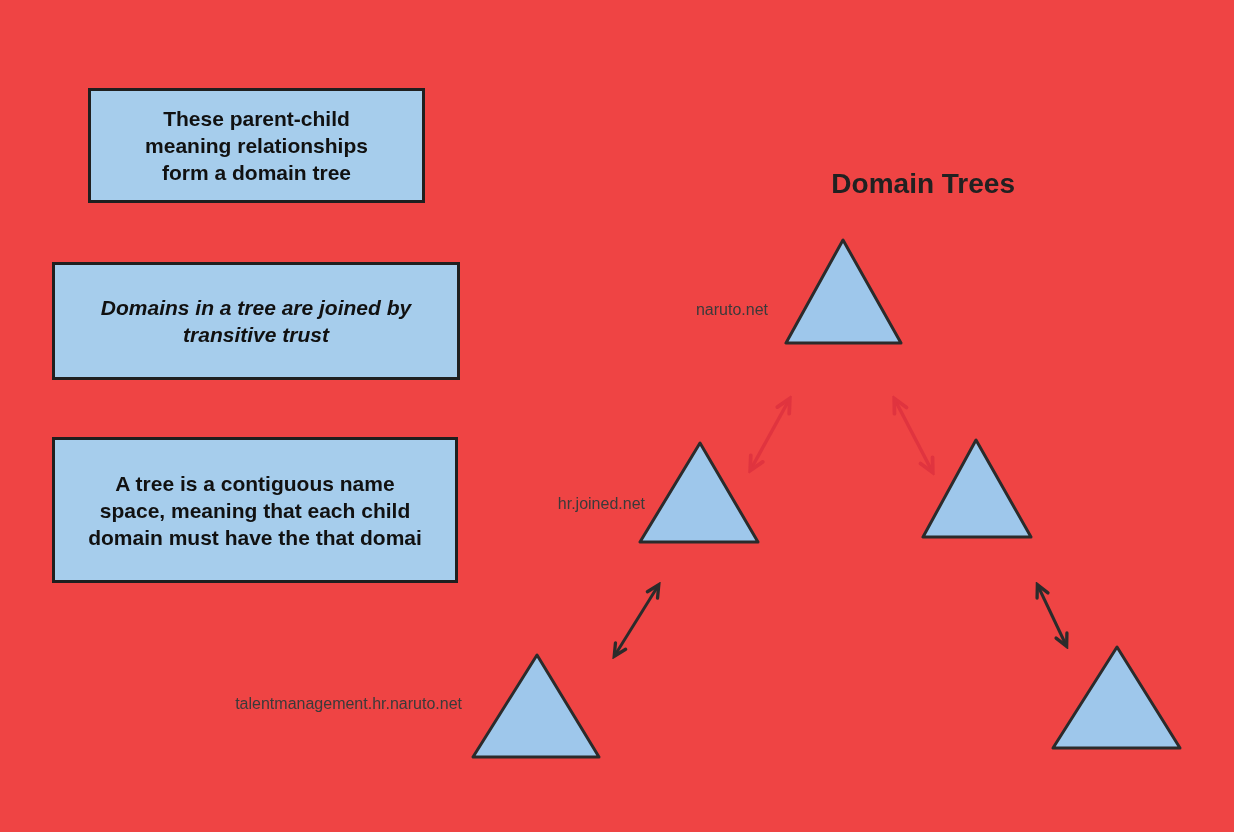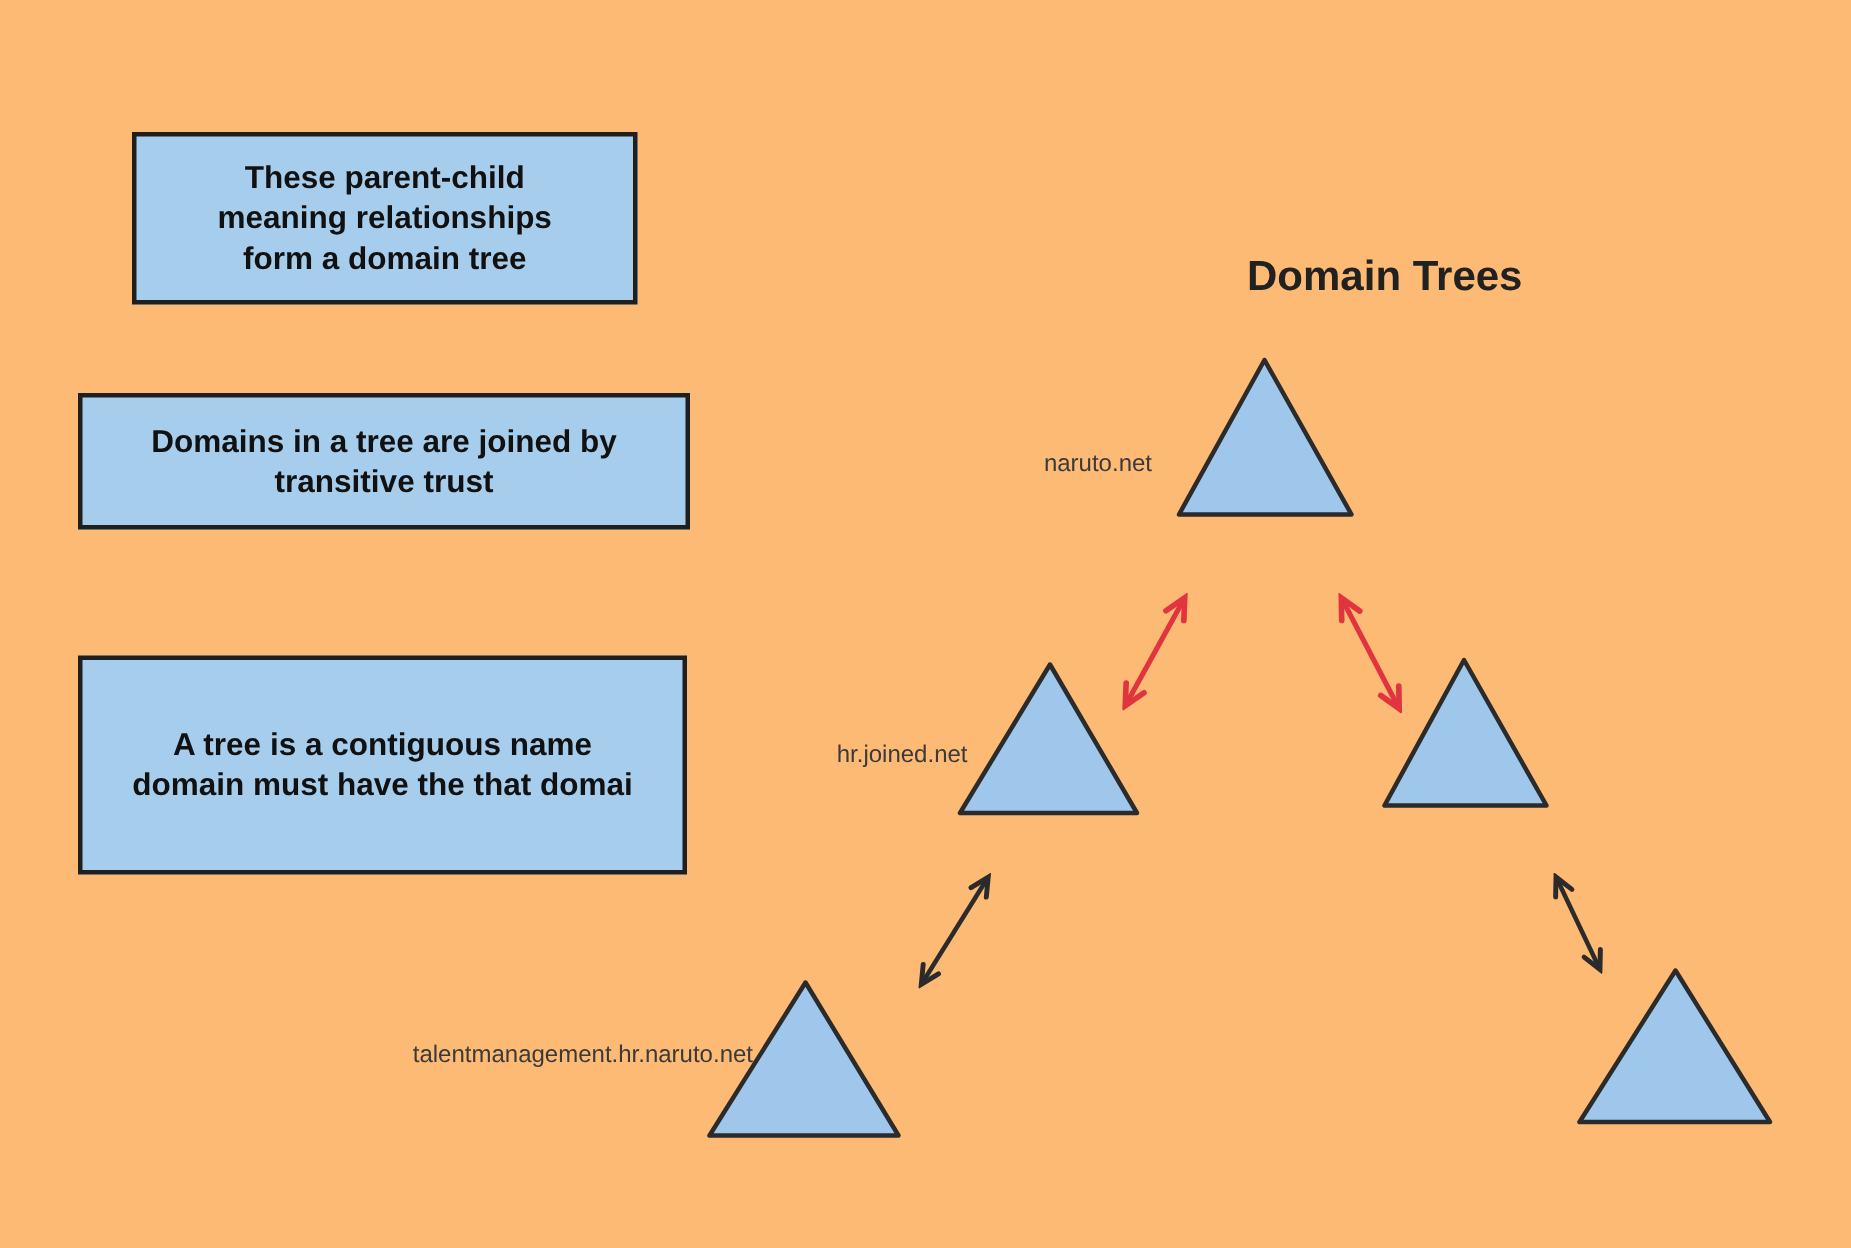--- a/index.html
+++ b/index.html
@@ -1,57 +1,58 @@
 <!DOCTYPE html>
 <html><head>
 <meta charset="utf-8">
 <style>
   html, body { margin: 0; padding: 0; background: #ffffff; }
   .canvas {
     position: relative; width: 1234px; height: 832px;
-    background: #fdba74; overflow: hidden;
+    background: #ef4444; overflow: hidden;
     font-family: "Liberation Sans", sans-serif;
   }
   .note-box {
     position: absolute; box-sizing: border-box;
     background: #A6CDEC; border: 3px solid #1f1f1f;
     display: flex; flex-direction: column; justify-content: center; align-items: center;
     text-align: center; font-weight: bold; font-size: 21px; line-height: 27px; color: #111111;
   }
   #note1 { left: 88px;  top: 88px;  width: 337px; height: 115px; }
-  #note2 { left: 52px;  top: 262px; width: 408px; height: 91px; }
+  #note2 { left: 52px;  top: 262px; width: 408px; height: 118px; font-style: italic; }
   #note3 { left: 52px;  top: 437px; width: 406px; height: 146px; }
   .title {
     position: absolute; left: 700px; top: 168px; width: 315px;
     text-align: right; font-size: 28px; color: #212121; font-weight: bold;
   }
   .domain-label {
     position: absolute; font-size: 16px; color: #3a3a3a; white-space: nowrap;
   }
   #label-root       { right: 466px; top: 301px; }
   #label-child      { right: 589px; top: 495px; }
-  #label-grandchild { right: 732px; top: 695px; }
+  #label-grandchild { right: 772px; top: 695px; }
   svg.diagram { position: absolute; left: 0; top: 0; }
 </style>
 </head>
 <body>
 
 <div class="canvas">
 
   <div class="note-box" id="note1">
     <div>These parent-child</div>
     <div>meaning relationships</div>
     <div>form a domain tree</div>
   </div>
   <div class="note-box" id="note2">
     <div>Domains in a tree are joined by</div>
     <div>transitive trust</div>
   </div>
   <div class="note-box" id="note3">
     <div>A tree is a contiguous name</div>
+    <div>space, meaning that each child</div>
     <div>domain must have the that domai</div>
   </div>
 
   <div class="title">Domain Trees</div>
 
   <div class="domain-label" id="label-root">naruto.net</div>
   <div class="domain-label" id="label-child">hr.joined.net</div>
   <div class="domain-label" id="label-grandchild">talentmanagement.hr.naruto.net</div>
 
   <svg class="diagram" width="1234" height="832" viewBox="0 0 1234 832">

